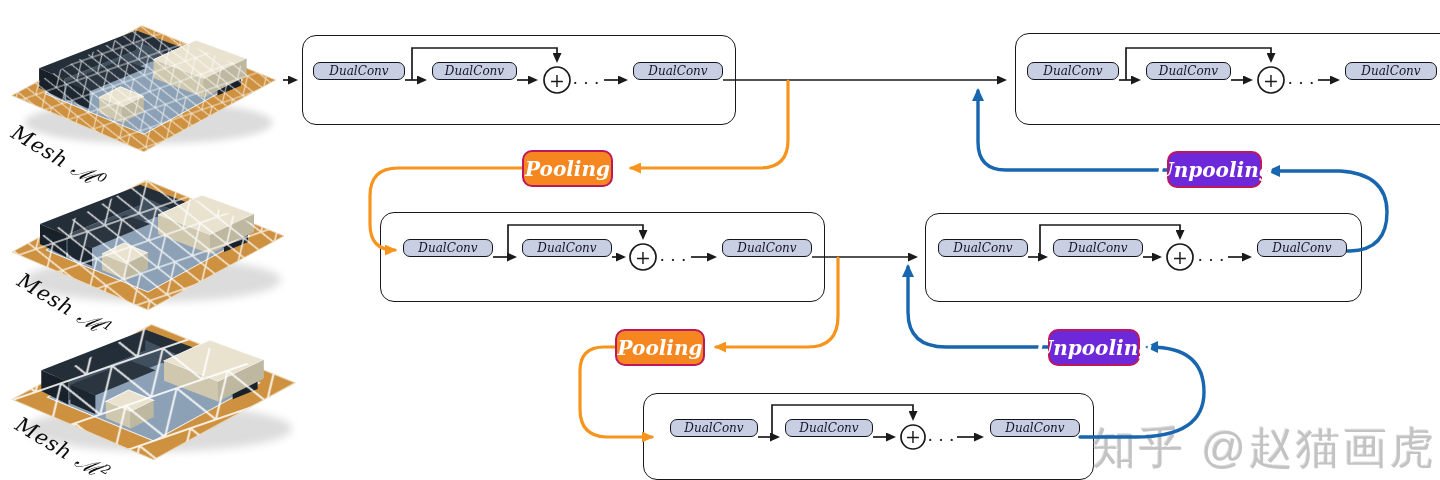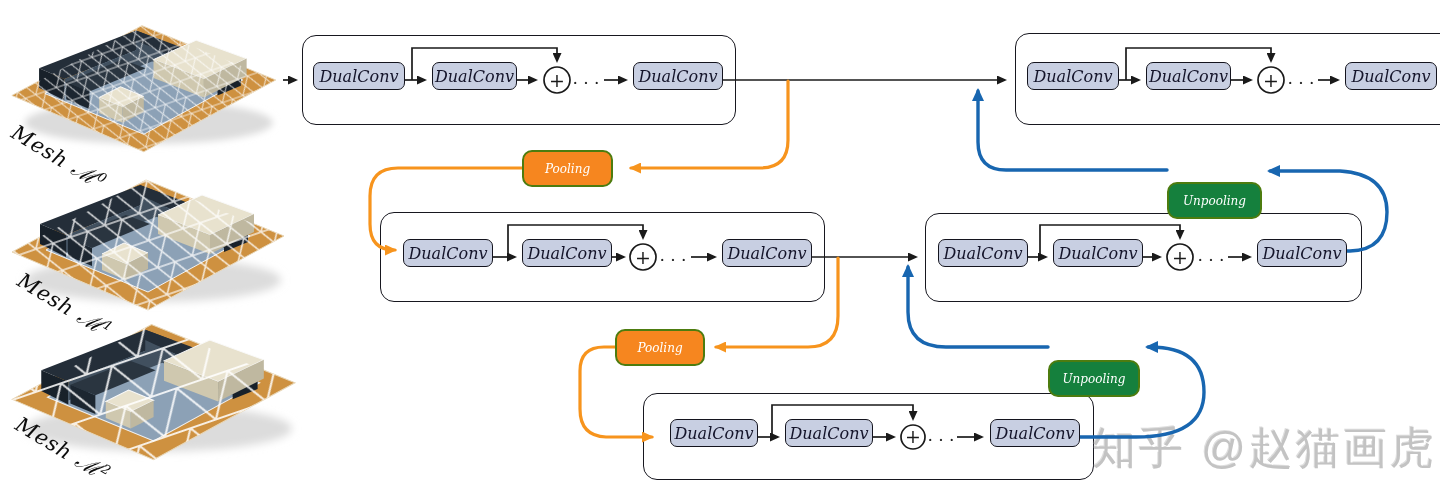--- a/index.html
+++ b/index.html
@@ -1,29 +1,29 @@
 <!DOCTYPE html>
 <html><head>
 <meta charset="utf-8">
 <style>
   html,body{margin:0;padding:0;background:#fff;}
   .canvas{position:relative;width:1440px;height:480px;background:#fff;overflow:hidden;
           font-family:"DejaVu Serif", serif;}
   
   .stage{position:absolute;background:#fff;border:1.7px solid #17171f;border-radius:14px;z-index:1;}
   
-  .dc{position:absolute;height:28px;background:#C8CFE2;border:1.6px solid #14141e;border-radius:7px;
-      display:flex;align-items:center;justify-content:center;font-style:italic;font-size:16px;
+  .dc{position:absolute;height:18px;background:#C8CFE2;border:1.6px solid #14141e;border-radius:7px;
+      display:flex;align-items:center;justify-content:center;font-style:italic;font-size:12px;
       color:#14142a;z-index:6;box-sizing:border-box;}
   
-  .pool{position:absolute;height:37px;border:2px solid #4d7c0f;border-radius:10px;display:flex;
-        align-items:center;justify-content:center;color:#fff;font-style:italic;font-size:12px;
-        z-index:6;box-sizing:border-box;}
+  .pool{position:absolute;height:37px;border:2px solid #be185d;border-radius:10px;display:flex;
+        align-items:center;justify-content:center;color:#fff;font-style:italic;font-size:20px;
+        z-index:6;box-sizing:border-box;font-weight:bold;}
   .pool.orange{background:#F6861F;}
-  .pool.blue{background:#15803d;margin-top:31px;}
+  .pool.blue{background:#6d28d9;}
   
   .wires{position:absolute;left:0;top:0;z-index:5;pointer-events:none;}
   
   .meshes{position:absolute;left:0;top:0;z-index:1;}
   .mesh-label{position:absolute;z-index:3;font-style:italic;font-size:21px;color:#0d0d0d;
               transform:rotate(31deg);transform-origin:left top;white-space:nowrap;letter-spacing:1px;}
   .mesh-label sup{font-size:13px;}
   .msym{font-size:22px;}
   
   .watermark{position:absolute;z-index:2;font-family:sans-serif;font-size:44px;color:#c3c3c3;

